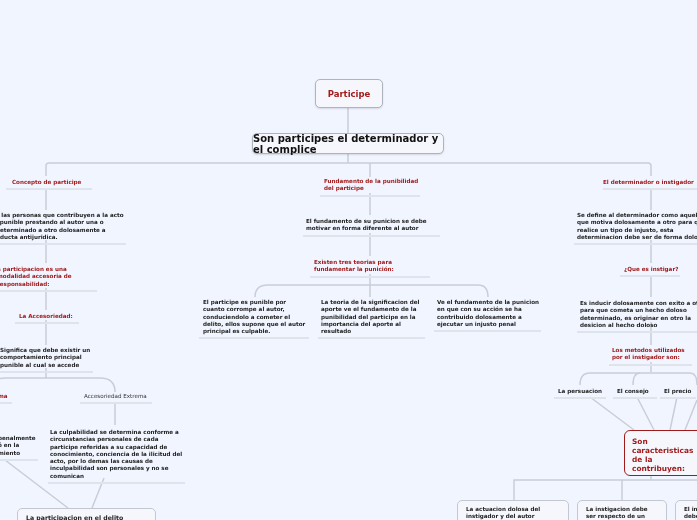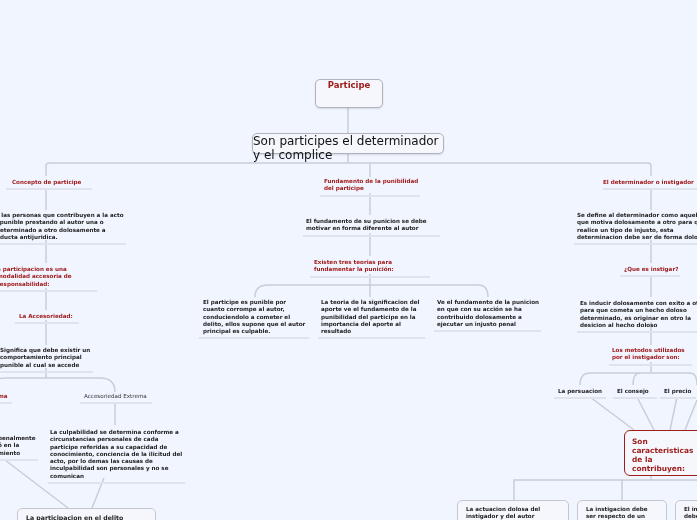--- a/index.html
+++ b/index.html
@@ -9,24 +9,24 @@
     font-family:"DejaVu Sans", "Liberation Sans", sans-serif;
   }
   svg.lines { position:absolute; left:0; top:0; width:697px; height:520px; }
   .node { position:absolute; font-weight:bold; font-size:5.6px; line-height:7.3px; color:#222; }
   .plain { border-bottom:2px solid #dfe3ea; padding-bottom:2px; }
   .red { color:#a11b1b; }
   .normal { font-weight:normal; color:#333; }
   .box {
     position:absolute; background:#f5f7fc; border:1.5px solid #aeb4be; border-radius:5px;
     box-shadow:0 1px 2px rgba(0,0,0,0.12);
-    display:flex; justify-content:center;
+    display:flex; align-items:center; justify-content:center;
   }
   .root { color:#a11b1b; font-weight:bold; font-size:8.5px; }
-  .main { font-weight:normal; font-size:12px; color:#111; }
+  .main { font-weight:bold; font-size:10px; color:#111; }
   .redbox {
     position:absolute; background:#f5f7fc; border:1.5px solid #a11b1b; border-radius:6px;
     color:#a11b1b; font-weight:bold; font-size:7.4px; line-height:9px; padding:6px 7px;
     box-sizing:border-box;
   }
   .leafbox {
     position:absolute; background:#f5f7fc; border:1.5px solid #c3c8d0; border-radius:5px;
     font-weight:bold; font-size:5.6px; line-height:7.3px; color:#222; padding:5px 8px; box-sizing:border-box;
   }
 </style>

